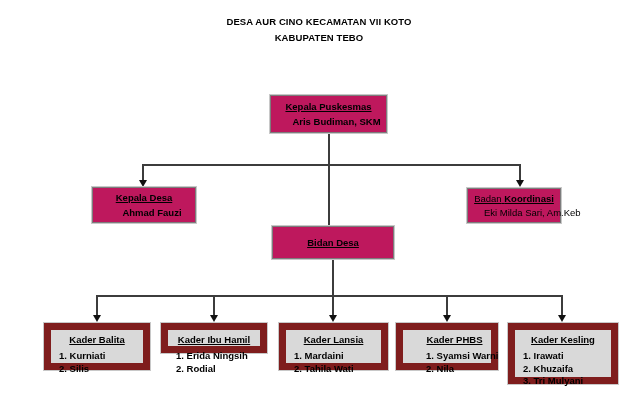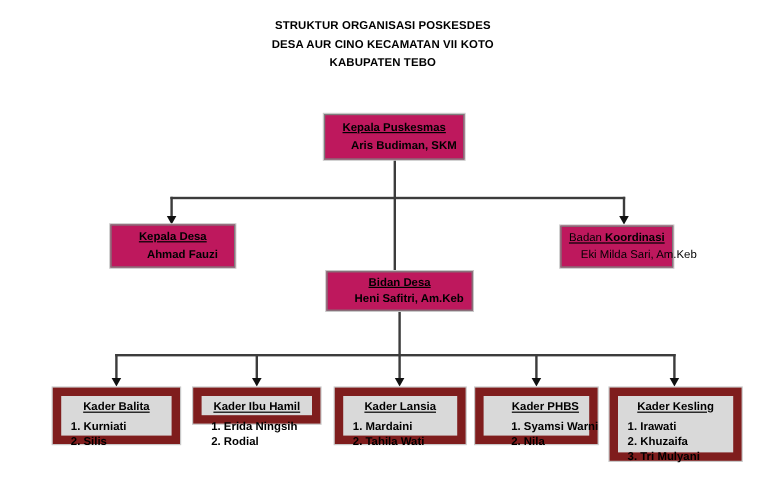--- a/index.html
+++ b/index.html
@@ -54,21 +54,20 @@
     border-left:4px solid transparent;border-right:4px solid transparent;
     border-top:7px solid #111;
   }
 </style>
 </head>
 <body>
 
 <div class="stage">
 
   <div class="doc-title">
-    <div>STRUKTUR ORGANISASI POSKESDES</div>
     <div>DESA AUR CINO KECAMATAN VII KOTO</div>
     <div>KABUPATEN TEBO</div>
   </div>
 
   <div class="vline" style="left:328px;top:133px;height:93px;"></div>
   <div class="hline" style="left:142px;top:164px;width:379px;"></div>
   <div class="vline" style="left:142px;top:164px;height:17px;"></div>
   <div class="arrow" style="left:139px;top:180px;"></div>
   <div class="vline" style="left:519px;top:164px;height:17px;"></div>
   <div class="arrow" style="left:516px;top:180px;"></div>
@@ -95,21 +94,20 @@
     <span class="nm">Ahmad Fauzi</span>
   </div>
 
   <div class="node" style="left:467px;top:188px;width:94px;height:35px;">
     <span class="ttl"><span class="reg">Badan</span>&nbsp;<span>Koordinasi</span></span>
     <span class="nm reg">Eki Milda Sari, Am.Keb</span>
   </div>
 
   <div class="node" style="left:272px;top:226px;width:122px;height:33px;">
     <span class="ttl">Bidan Desa</span>
-    <span class="nm">Heni Safitri, Am.Keb</span>
   </div>
 
   <div class="kader" style="left:44px;top:323px;width:106px;height:47px;">
     <span class="ttl">Kader Balita</span>
     <ul>
       <li>1. Kurniati</li>
       <li>2. Silis</li>
     </ul>
   </div>
 

